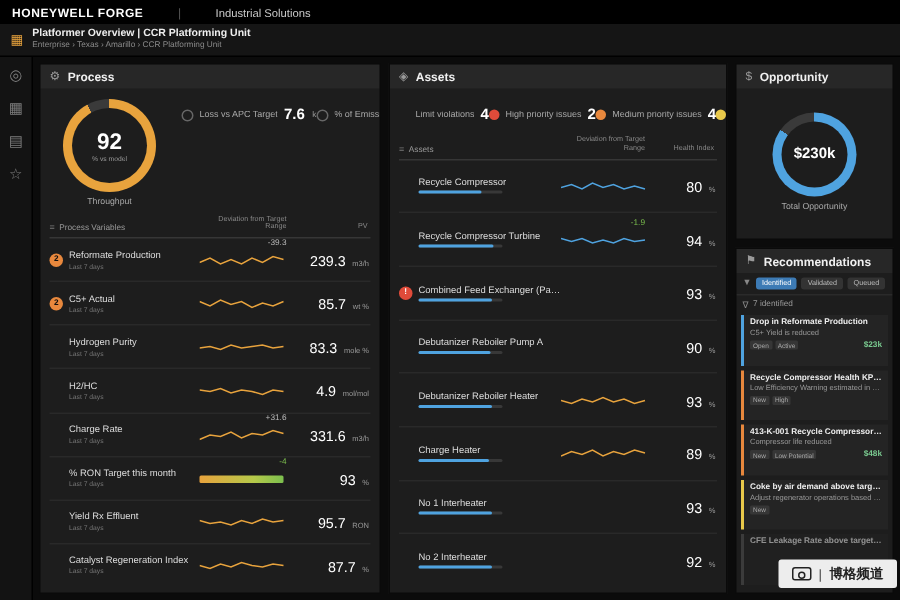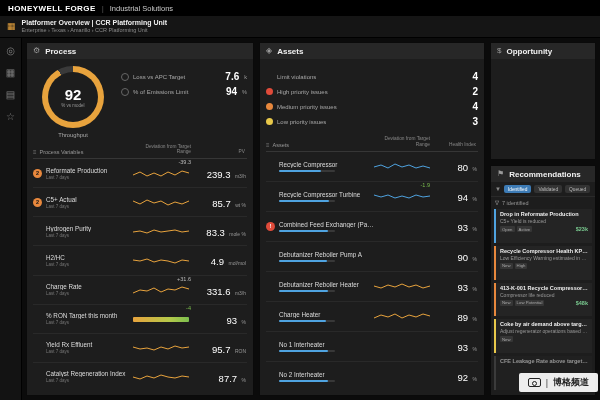--- a/index.html
+++ b/index.html
@@ -1,20 +1,20 @@
 <!DOCTYPE html>
 <html><head>
 <meta charset="utf-8">
 <style>
   *{box-sizing:border-box;margin:0;padding:0}
   html,body{width:600px;height:400px}
   body{background:#0b0b0b;font-family:"Liberation Sans",sans-serif;color:#ddd;overflow:hidden;position:relative}
 
   
-  .topbar{height:16px;background:#000;display:flex;align-items:center;padding:0 8px;gap:6px}
+  .topbar{height:16px;background:#000;display:flex;align-items:center;padding:0 8px;gap:23px}
   .brand{font-size:8px;font-weight:bold;color:#fff;letter-spacing:.4px}
   .tb-sep{color:#555;font-size:8px}
   .product{font-size:7.5px;color:#c9c9c9}
 
   
   .subheader{height:22px;background:#151515;border-bottom:1px solid #000;display:flex;align-items:center;padding:0 7px;gap:6px}
   .app-icon{font-size:9px;color:#e8a33d;line-height:1}
   .sh-title{font-size:7px;font-weight:bold;color:#eee;line-height:1.2}
   .sh-crumb{font-size:5.5px;color:#8a8a8a;line-height:1.2}
 
@@ -37,21 +37,21 @@
   .gauge-wrap{width:80px;text-align:center;flex:none}
   .gauge{width:62px;height:62px;border-radius:50%;margin:0 auto;position:relative}
   .gauge.sm{width:56px;height:56px}
   .hole{position:absolute;inset:6px;background:#1d1d1d;border-radius:50%;display:flex;flex-direction:column;align-items:center;justify-content:center}
   .gv{font-size:15px;font-weight:bold;color:#fff;line-height:1}
   .gv.money{font-size:10px}
   .gl{font-size:4.5px;color:#999;margin-top:1px}
   .gcap{font-size:5.8px;color:#aaa;margin-top:4px;line-height:1.3}
 
   
-  .kpis{flex:1;display:flex;flex-direction:column;padding:3px 0;min-width:0}
+  .kpis{flex:1;display:flex;flex-direction:row;padding:3px 0;min-width:0}
   .kpi{display:flex;align-items:center;gap:4px;height:15px}
   .kicon{width:8px;height:8px;border:1px solid #666;border-radius:50%;flex:none}
   .idot{width:7px;height:7px;border-radius:50%;flex:none}
   .idot.none{background:transparent}
   .idot.red{background:#e04b3a}
   .idot.orange{background:#e8883d}
   .idot.yellow{background:#e8c84a}
   .klabel{flex:1;font-size:6px;color:#a8a8a8;white-space:nowrap;overflow:hidden;text-overflow:ellipsis}
   .kval{font-size:10px;font-weight:bold;color:#fff}
   .kunit{font-size:5.5px;color:#999;margin-left:1px}
@@ -445,20 +445,30 @@
     </div>
   </div>
 
   <div class="rightcol">
 
     <div class="panel op-panel">
       <div class="phead">
         <span class="picon">$</span>
         <span class="ptitle">Opportunity</span>
       </div>
+      <div class="pbody op-body">
+        <div class="gauge-wrap" style="width:100%">
+          <div class="gauge sm" style="background: conic-gradient(rgb(79, 163, 224) 306deg, rgb(58, 58, 58) 0deg);">
+            <div class="hole">
+                <span class="gv money">$230k</span>
+              </div>
+          </div>
+          <div class="gcap">Total Opportunity</div>
+        </div>
+      </div>
     </div>
 
     <div class="panel rec-panel">
       <div class="phead">
         <span class="picon">⚑</span>
         <span class="ptitle">Recommendations</span>
       </div>
       <div class="chips">
         <span class="mini-icon">▼</span>
         <span class="chip-btn active">Identified</span>

